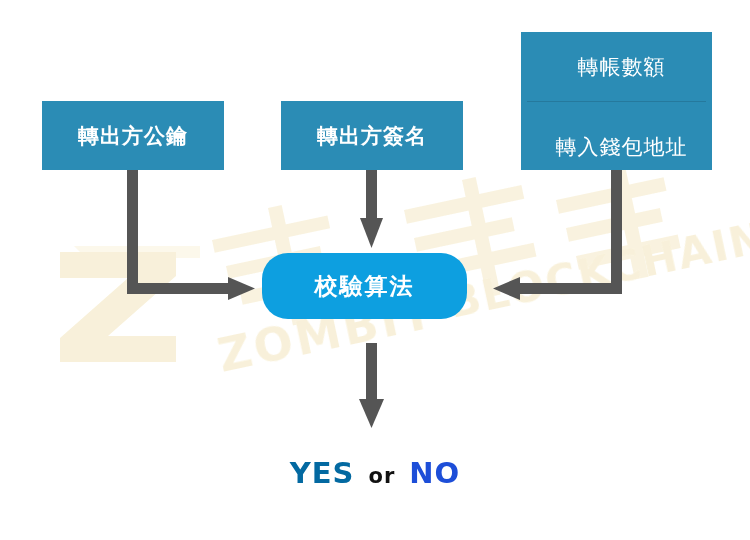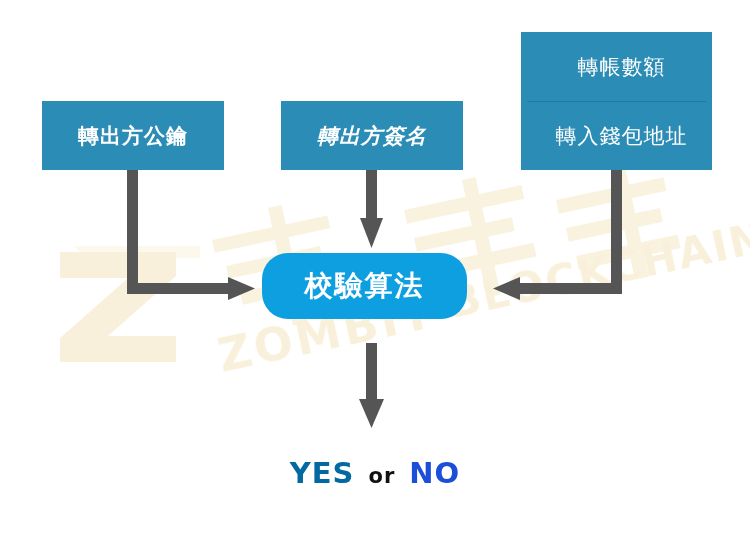--- a/index.html
+++ b/index.html
@@ -62,21 +62,20 @@
     top: 101px;
     width: 182px;
     height: 69px;
   }
 
   #node-signature {
     left: 281px;
     top: 101px;
     width: 182px;
     height: 69px;
-    font-style: italic;
   }
 
   .stack {
     position: absolute;
     left: 521px;
     top: 32px;
     width: 191px;
     height: 138px;
     z-index: 2;
     background: #2b8cb5;
@@ -92,41 +91,41 @@
     justify-content: center;
     color: #ffffff;
     font-weight: normal;
     font-size: 21px;
     letter-spacing: 1px;
     white-space: nowrap;
     box-sizing: border-box;
   }
 
   #node-amount { top: 0; }
-  #node-address { top: 69px; }
+  #node-address { top: 80px; }
 
   .stack-divider {
     position: absolute;
     left: 6px;
     top: 69px;
     width: 179px;
     height: 1px;
     background: rgba(0, 0, 0, 0.13);
     z-index: 3;
   }
 
   
   #node-algorithm {
     left: 262px;
     top: 253px;
     width: 205px;
     height: 66px;
     background: #0d9fe0;
     border-radius: 26px;
-    font-size: 28px;
+    font-size: 23px;
     letter-spacing: 2px;
     justify-content: center;
   }
 
   
   #result-row {
     position: absolute;
     left: 0;
     top: 456px;
     width: 750px;

